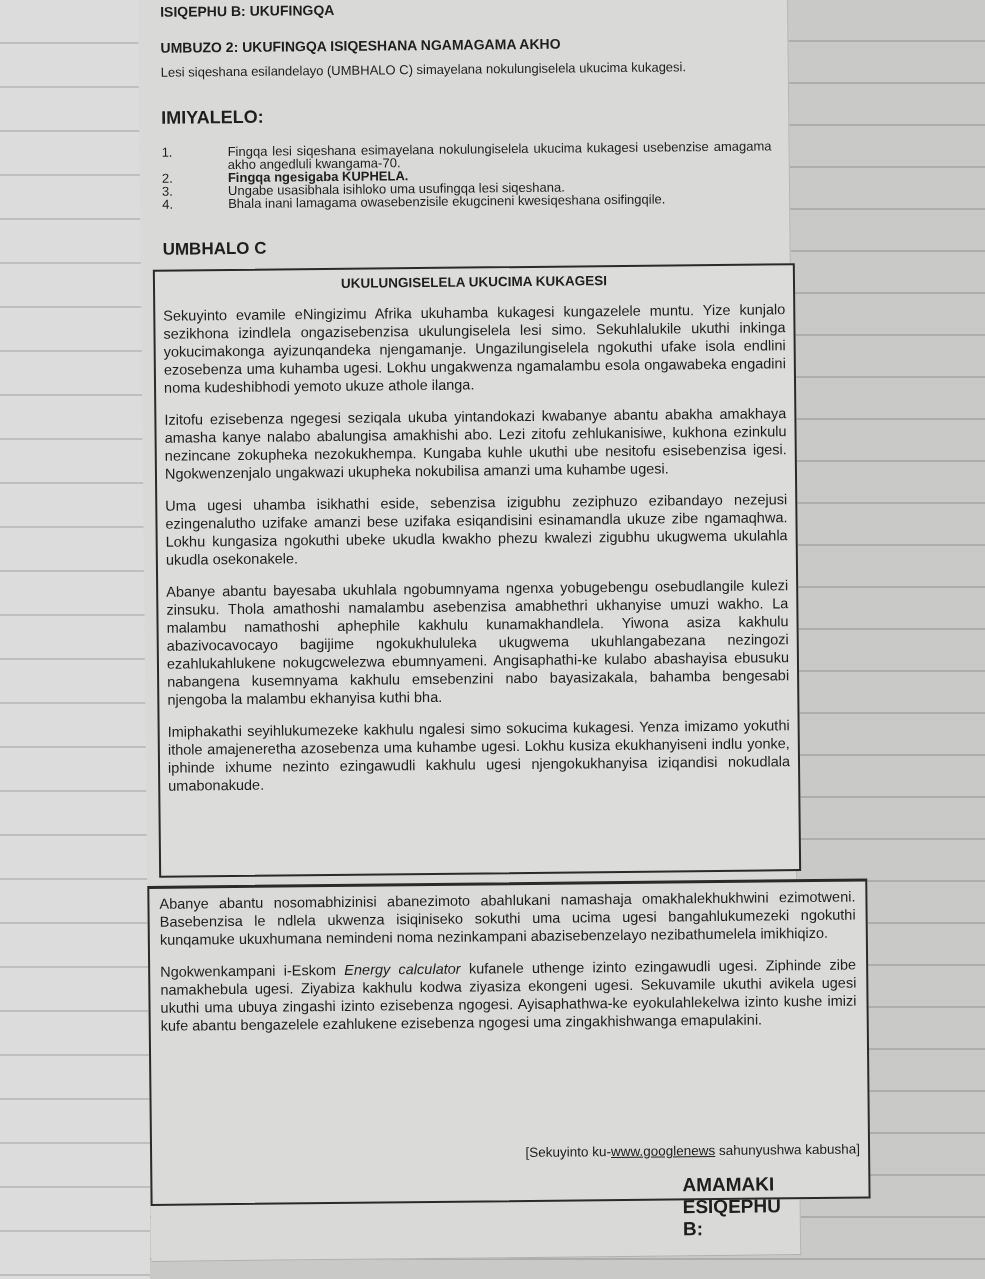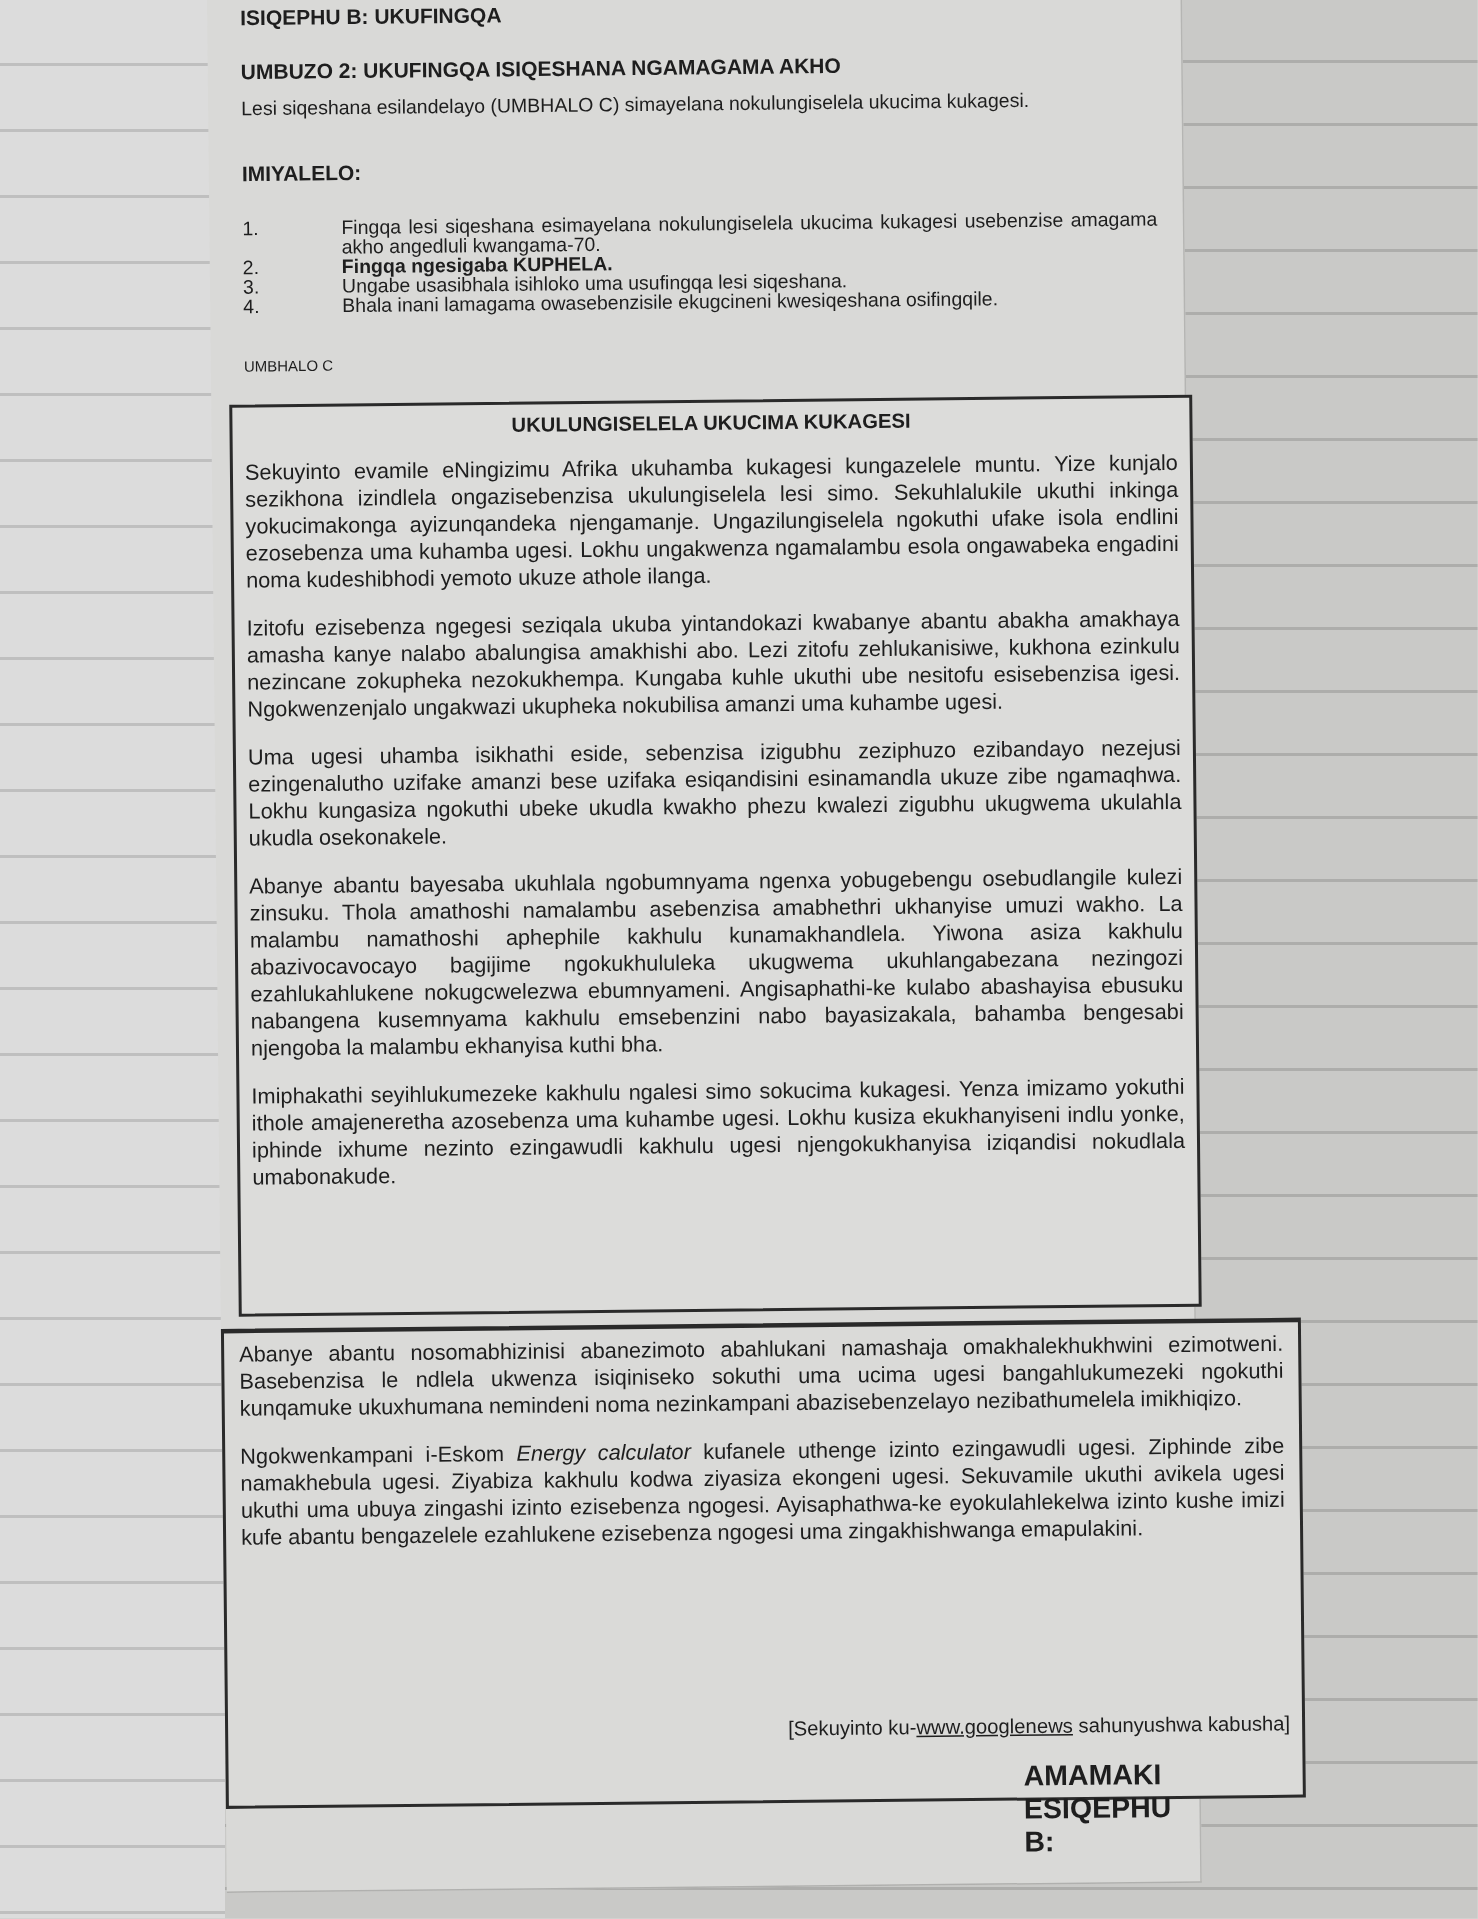--- a/index.html
+++ b/index.html
@@ -20,26 +20,26 @@
       position: absolute; left: 138px; top: 0; width: 650px; height: 1262px;
       background: #d9d9d7;
       transform: rotate(-0.6deg);
       transform-origin: top left;
       border-right: 1px solid #b5b5b3;
       border-bottom: 1px solid #b0b0ae;
     }
     .section-title { position: absolute; left: 22px; top: 4px; font-weight: bold; font-size: 14px; }
     .question-title { position: absolute; left: 22px; top: 40px; font-weight: bold; font-size: 14px; }
     .intro { position: absolute; left: 22px; top: 66px; width: 590px; font-size: 13px; line-height: 13px; text-align: justify; }
-    .instr-heading { position: absolute; left: 22px; top: 108px; font-weight: bold; font-size: 14px; }
+    .instr-heading { position: absolute; left: 22px; top: 108px; font-weight: bold; font-size: 18px; }
     .instr-list { position: absolute; left: 22px; top: 146px; width: 610px; font-size: 13px; line-height: 13px; }
     .instr-row { display: flex; }
     .instr-num { width: 66px; flex: none; }
     .instr-text { flex: 1; text-align: justify; }
-    .text-label { position: absolute; left: 22px; top: 240px; font-weight: normal; font-size: 10px; }
+    .text-label { position: absolute; left: 22px; top: 240px; font-weight: bold; font-size: 17px; }
 
     .passage-box {
       position: absolute; left: 12px; top: 270px; width: 642px; height: 608px;
       border: 2px solid #2a2a2a;
       padding: 6px 8px 0 8px;
       background: #dcdcda;
     }
     .passage-box-2 {
       position: absolute; left: 0px; top: 886px; width: 720px; height: 320px;
       border: 2px solid #2a2a2a;

